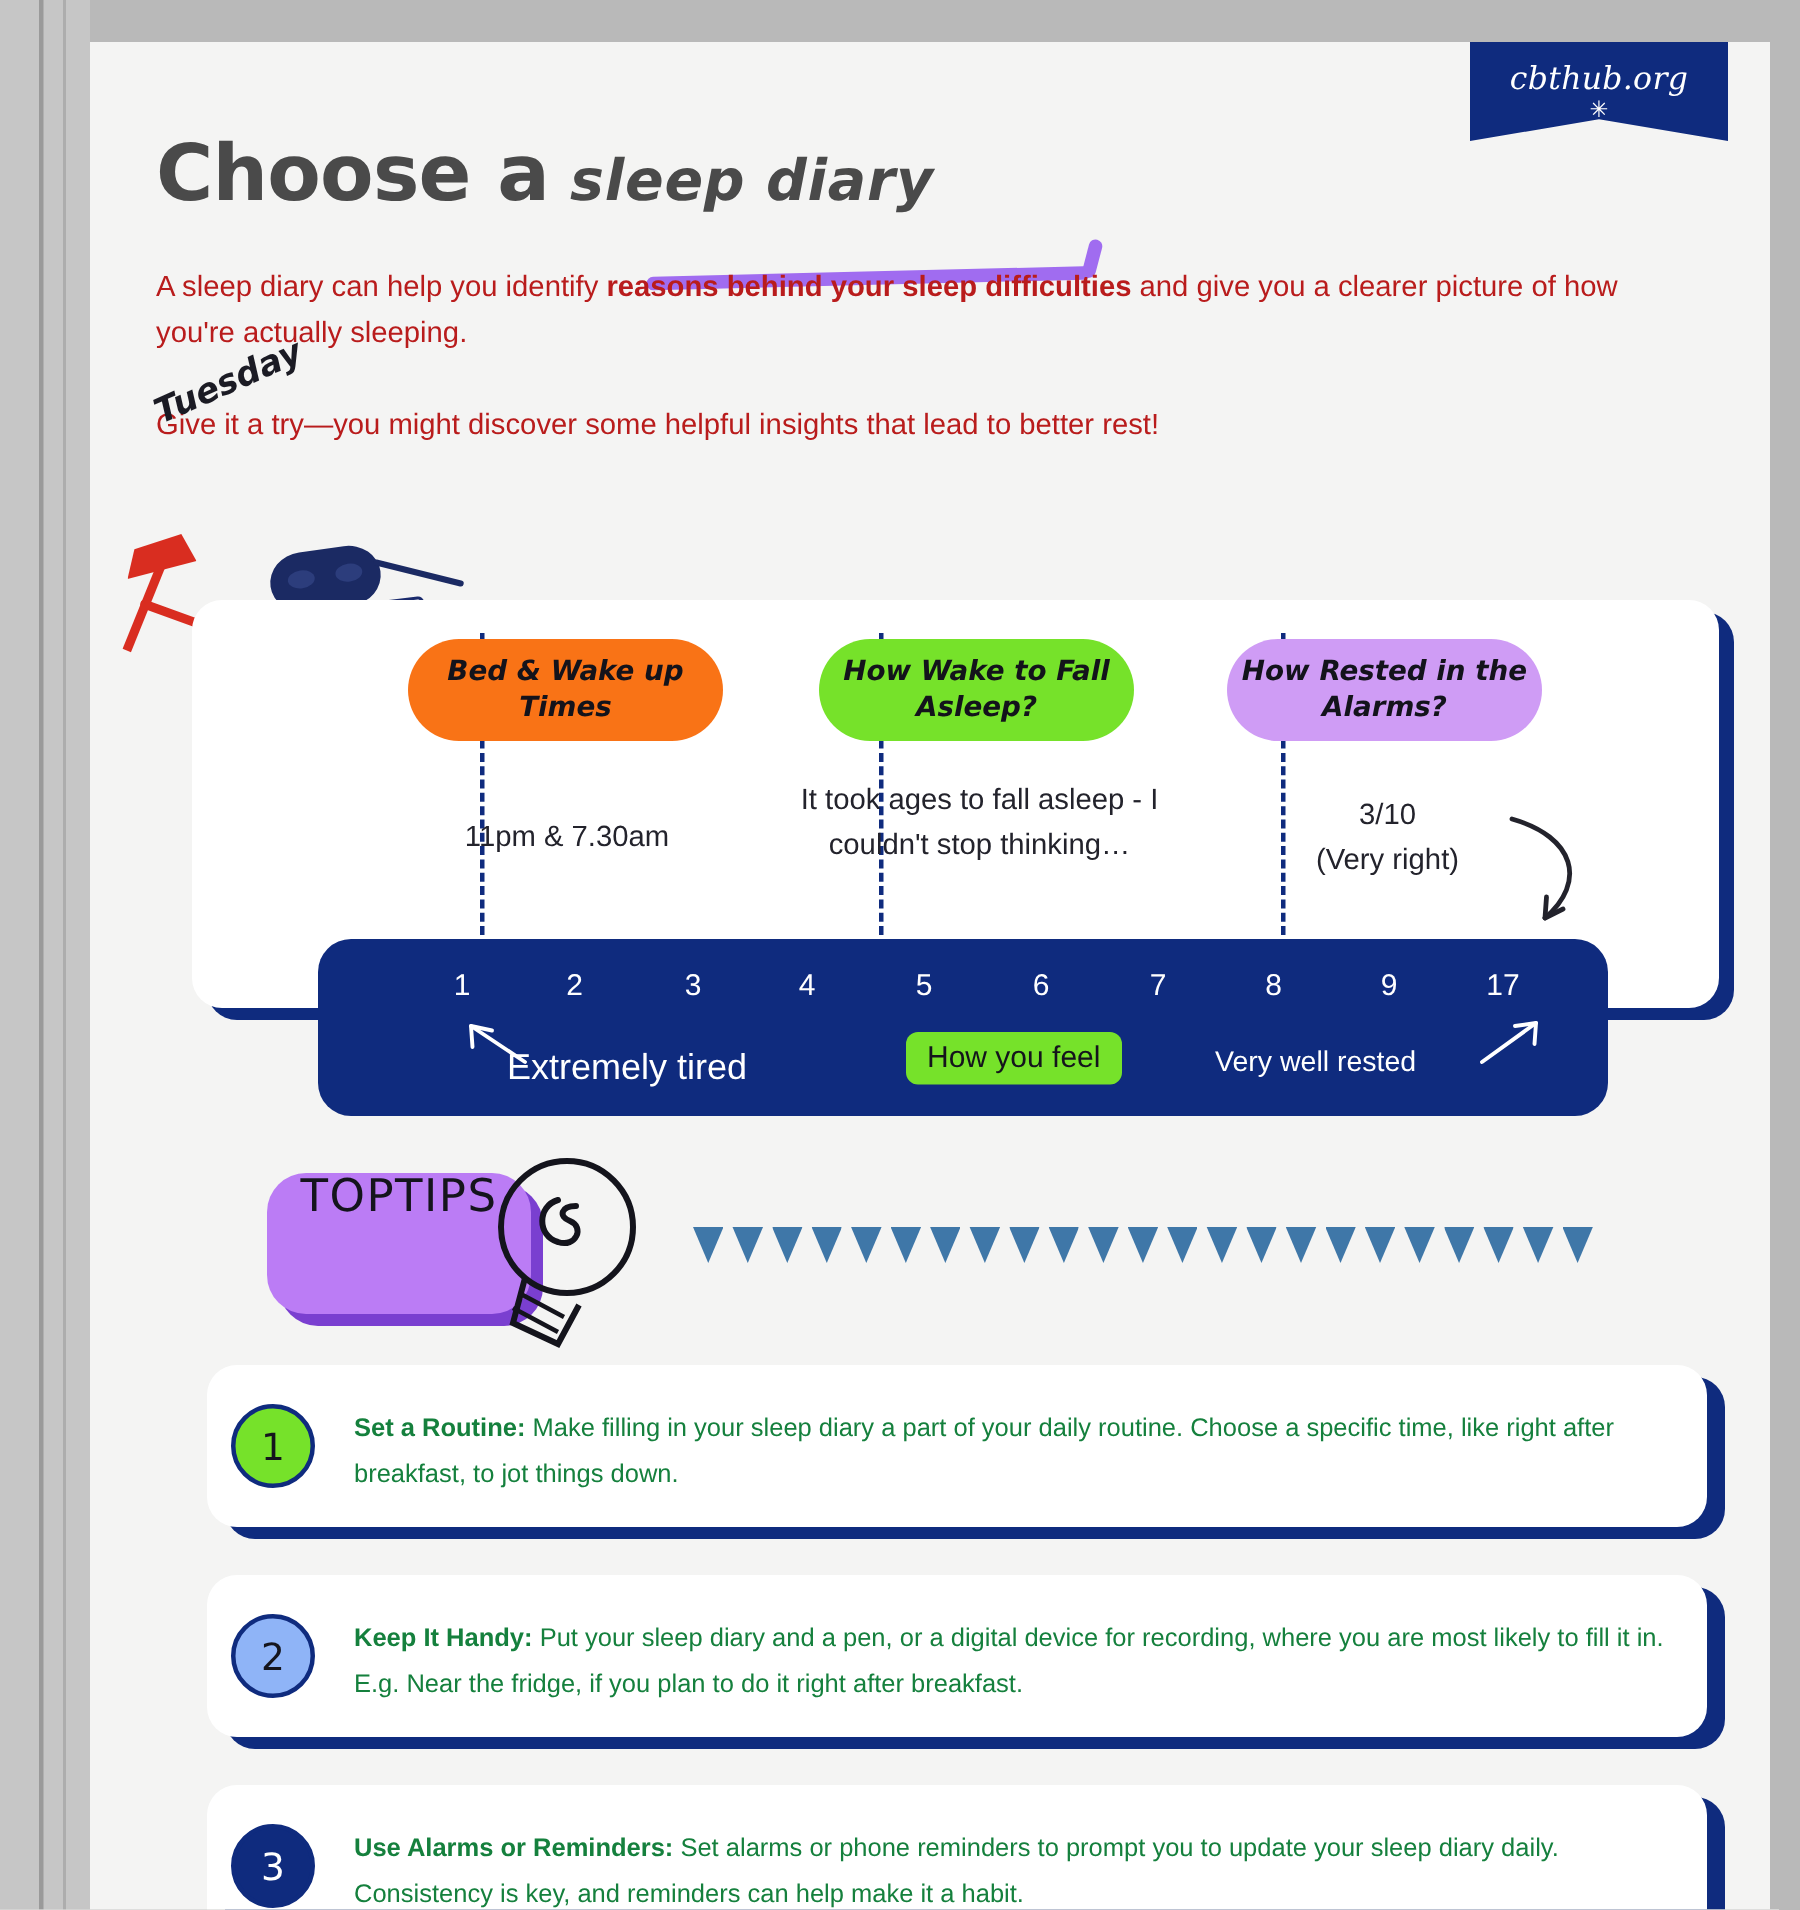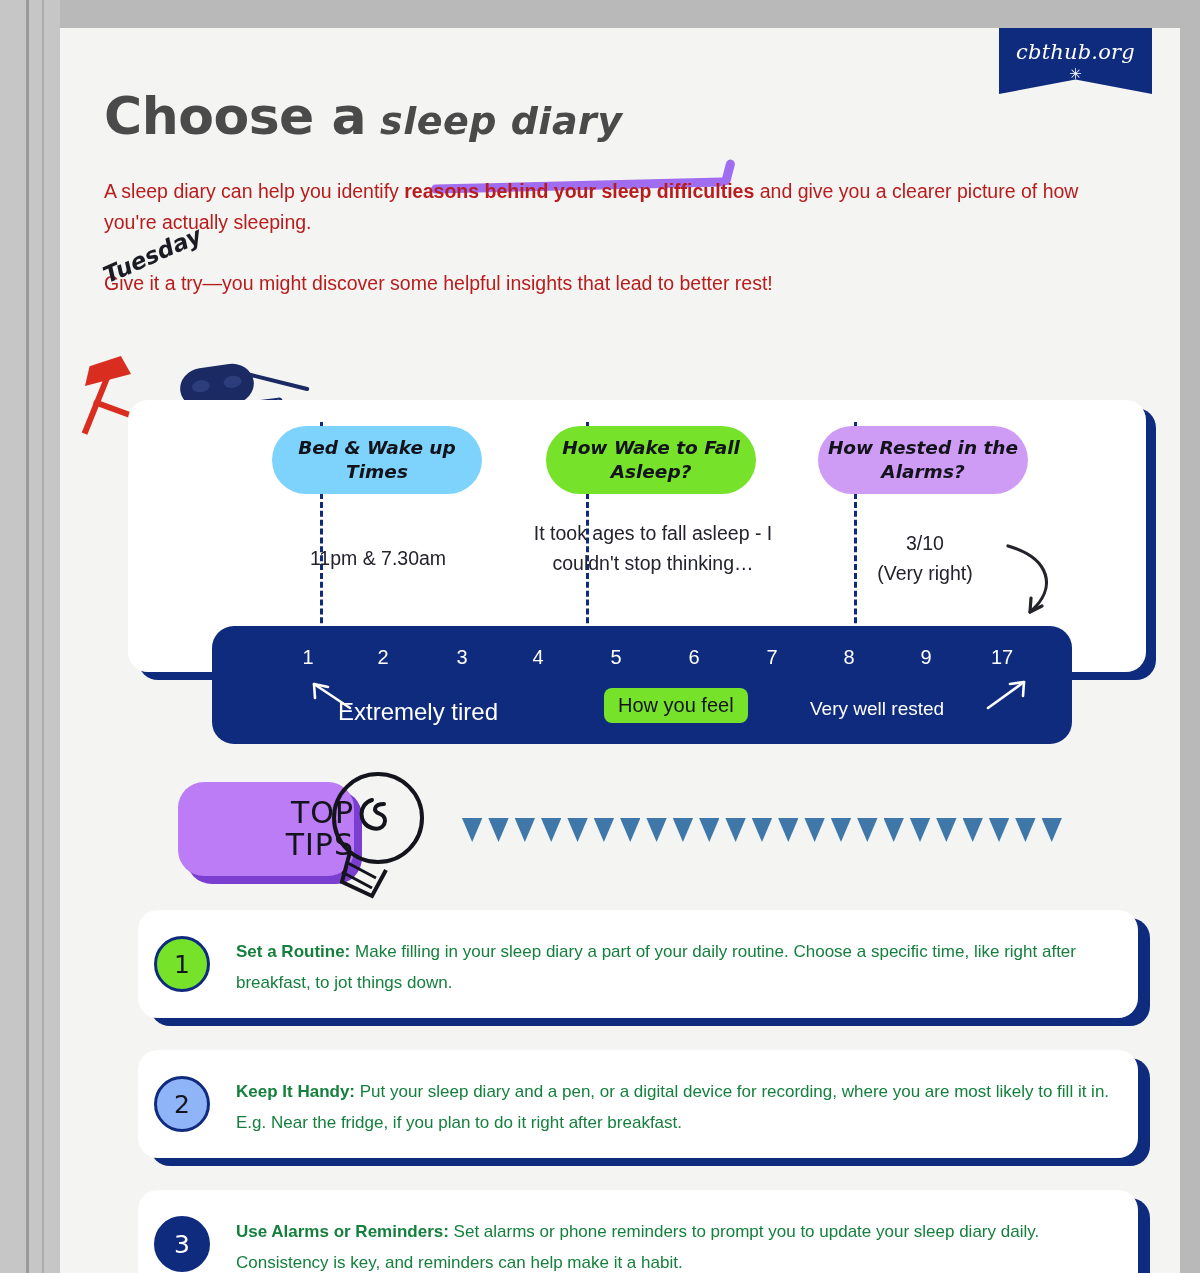--- a/index.html
+++ b/index.html
@@ -26,21 +26,21 @@
     left: 60px; top: 28px;
     width: 1120px; height: 1245px;
     background: #f4f4f3;
     overflow: hidden;
   }
 
   
   #ribbon {
     position: absolute;
     right: 28px; top: 0;
-    width: 153px; height: 66px;
+    width: 172px; height: 66px;
     background: #0f2b7e;
     clip-path: polygon(0 0, 100% 0, 100% 100%, 50% 78%, 0 100%);
     color: #ffffff;
     text-align: center;
   }
   #ribbon .site {
     display: block;
     margin-top: 12px;
     font-family: "DejaVu Serif", serif;
     font-style: italic;
@@ -203,21 +203,21 @@
     font-family: "DejaVu Sans", sans-serif;
     font-weight: bold; font-style: italic;
     font-size: 18.5px; line-height: 24px;
     color: #13131b;
   }
   .col-head .sh {
     position: absolute; left: 8px; top: 8px;
     width: 210px; height: 68px; border-radius: 34px;
     background: #0f2b7e; z-index: -1;
   }
-  .col-head-1 { left: 212px; top: 398px; background: #7dd3fc; }
+  .col-head-1 { left: 212px; top: 398px; background: #f97316; }
   .col-head-2 { left: 486px; top: 398px; background: #76e22a; }
   .col-head-3 { left: 758px; top: 398px; background: #cf9cf5; }
   .cell {
     position: absolute;
     text-align: center;
     font-size: 19.5px; line-height: 30px;
     color: #23232c;
   }
   .cell-1 { left: 200px; top: 515px; width: 236px; }
   .cell-2 { left: 470px; top: 490px; width: 246px; }
@@ -257,21 +257,21 @@
   
   #tips-badge-shadow {
     position: absolute; left: 126px; top: 762px;
     width: 176px; height: 94px; border-radius: 26px;
     background: #7a3fd0;
   }
   #tips-badge {
     position: absolute; left: 118px; top: 754px;
     width: 176px; height: 94px; border-radius: 26px;
     background: #bb7cf5;
-    display: flex; flex-direction: column; align-items: flex-end; justify-content: center;
+    display: flex; flex-direction: row; align-items: flex-start; justify-content: center;
     font-family: "DejaVu Sans", sans-serif;
     font-size: 30px; line-height: 32px; letter-spacing: 1px;
     color: #14141c;
   }
   #bulb { position: absolute; left: 246px; top: 738px; }
   #triangles {
     position: absolute; left: 402px; top: 790px;
     width: 600px; height: 40px;
     display: flex; gap: 6px; align-items: flex-start;
   }

